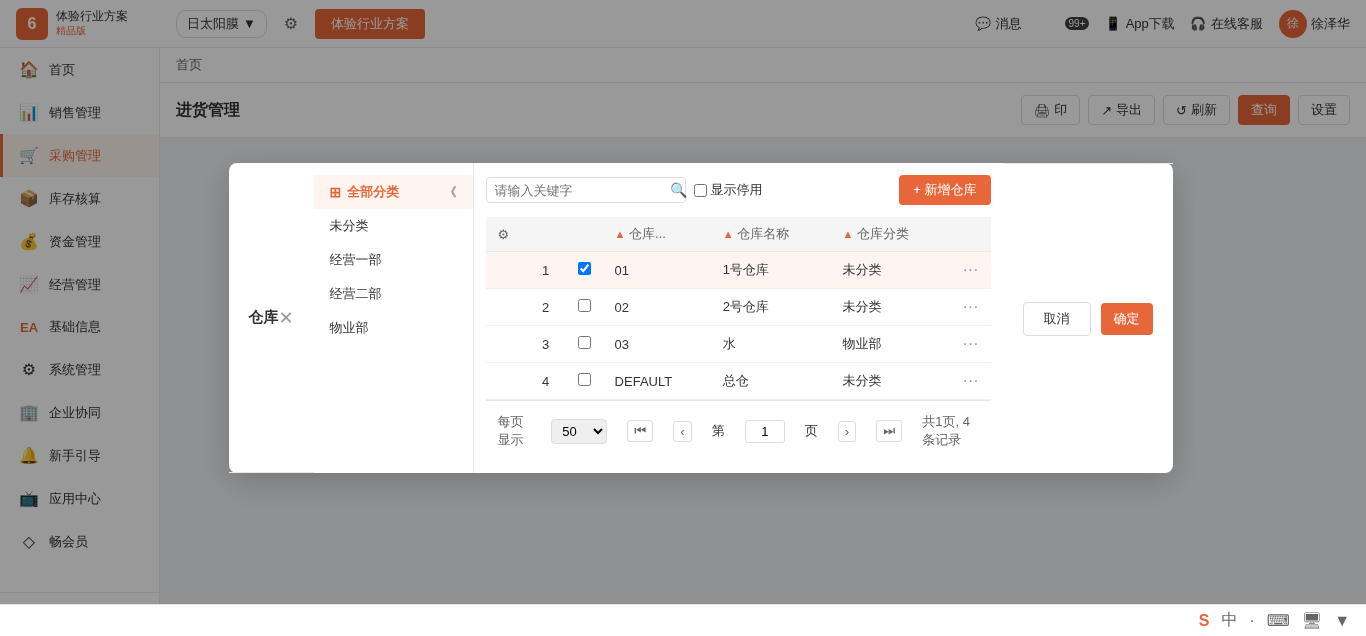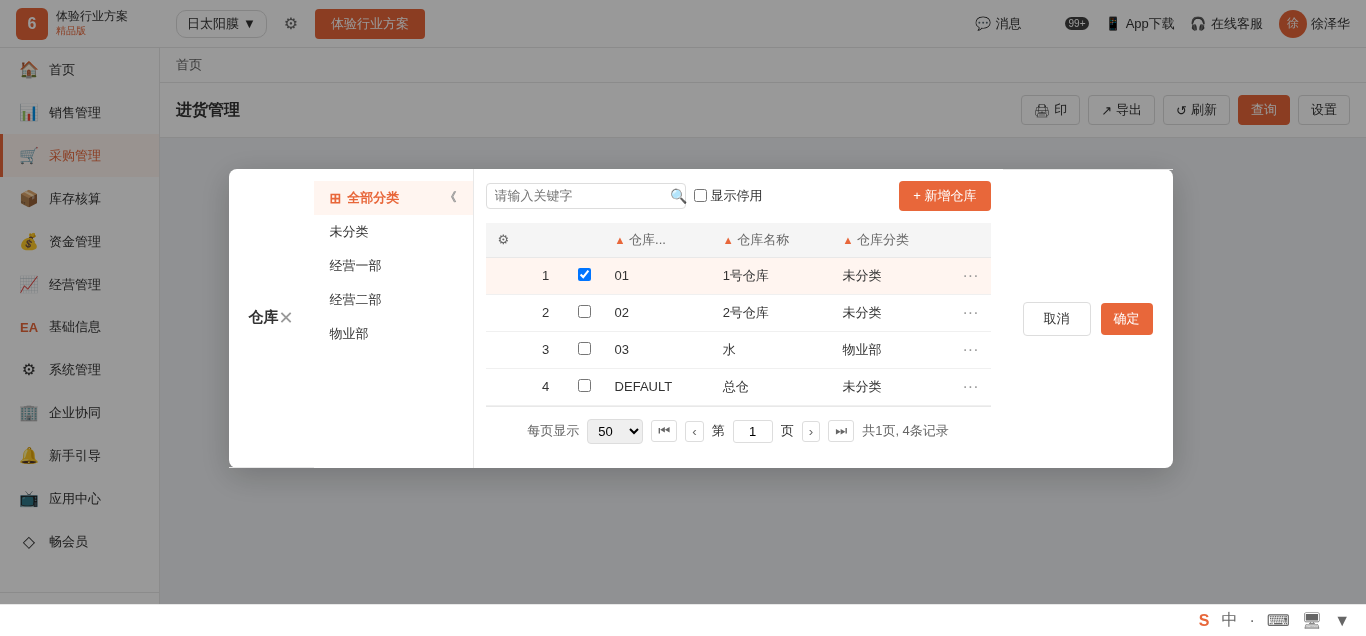--- a/index.html
+++ b/index.html
@@ -185,21 +185,21 @@
     .warehouse-table tr.selected td { background: #fff5f0; }
     .th-settings { width: 40px; text-align: center; }
     .th-index { width: 40px; text-align: center; }
     .th-check { width: 36px; text-align: center; }
     .sort-icon { color: #e8673a; font-size: 11px; }
     .ellipsis-btn { color: #999; cursor: pointer; font-size: 16px; }
 
     
     .pagination-bar {
       display: flex; align-items: center; justify-content: center;
-      padding: 12px; gap: 8px; font-size: 13px; color: #333;
+      padding: 12px; gap: 20px; font-size: 13px; color: #333;
       border-top: 1px solid #e8e8e8; margin-top: auto;
     }
     .per-page-label { color: #666; }
     .per-page-select {
       border: 1px solid #ddd; border-radius: 4px;
       padding: 3px 6px; font-size: 13px;
     }
     .page-nav-btn { cursor: pointer; color: #666; padding: 2px 6px; border: 1px solid #ddd; border-radius: 3px; background: #fff; }
     .page-nav-btn:disabled { color: #ccc; cursor: default; }
     .page-input { width: 40px; text-align: center; border: 1px solid #ddd; border-radius: 3px; padding: 3px; font-size: 13px; }

